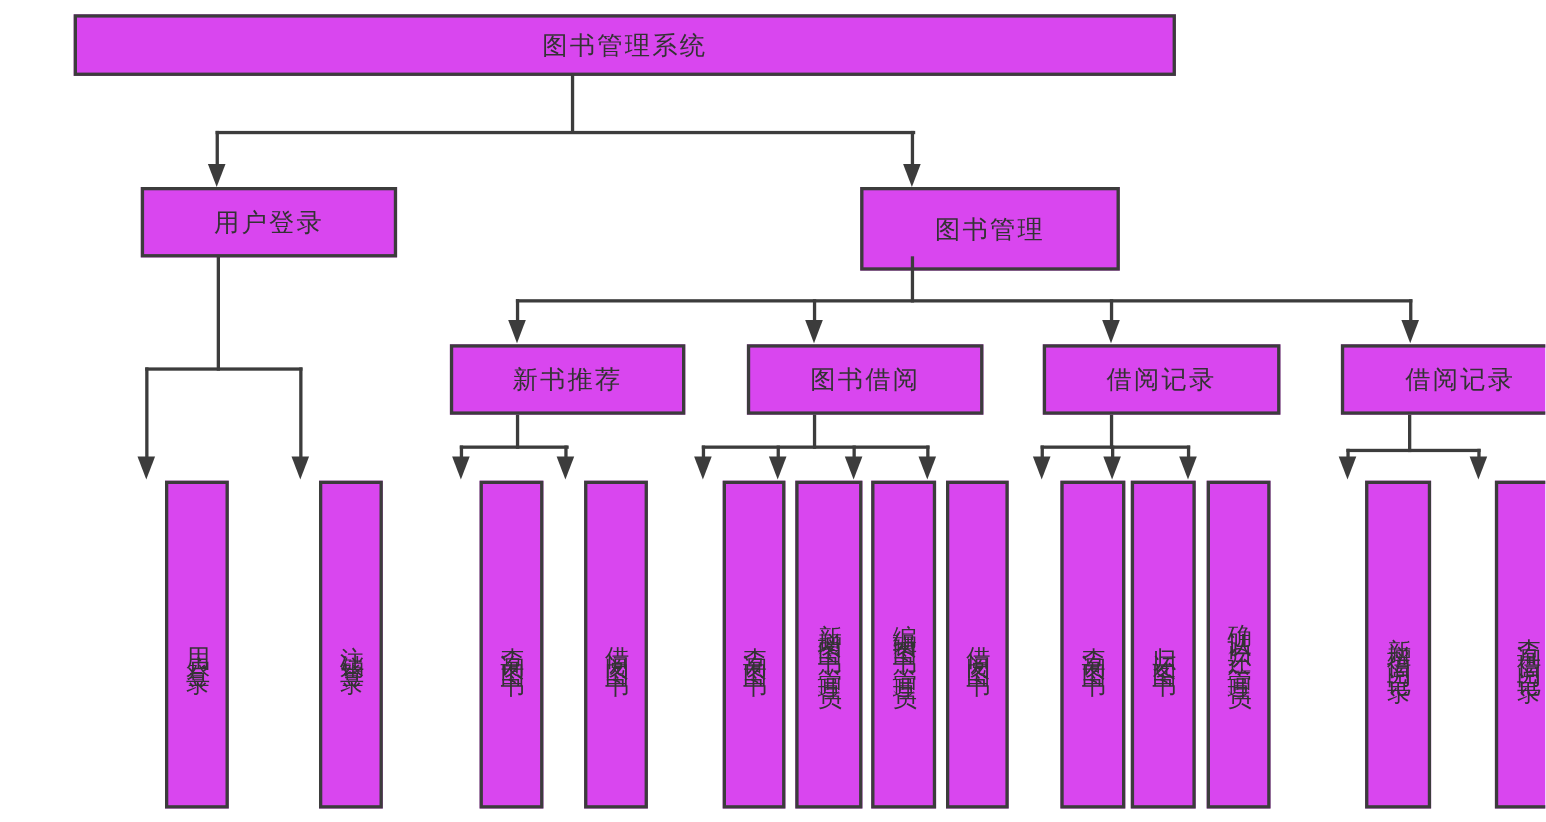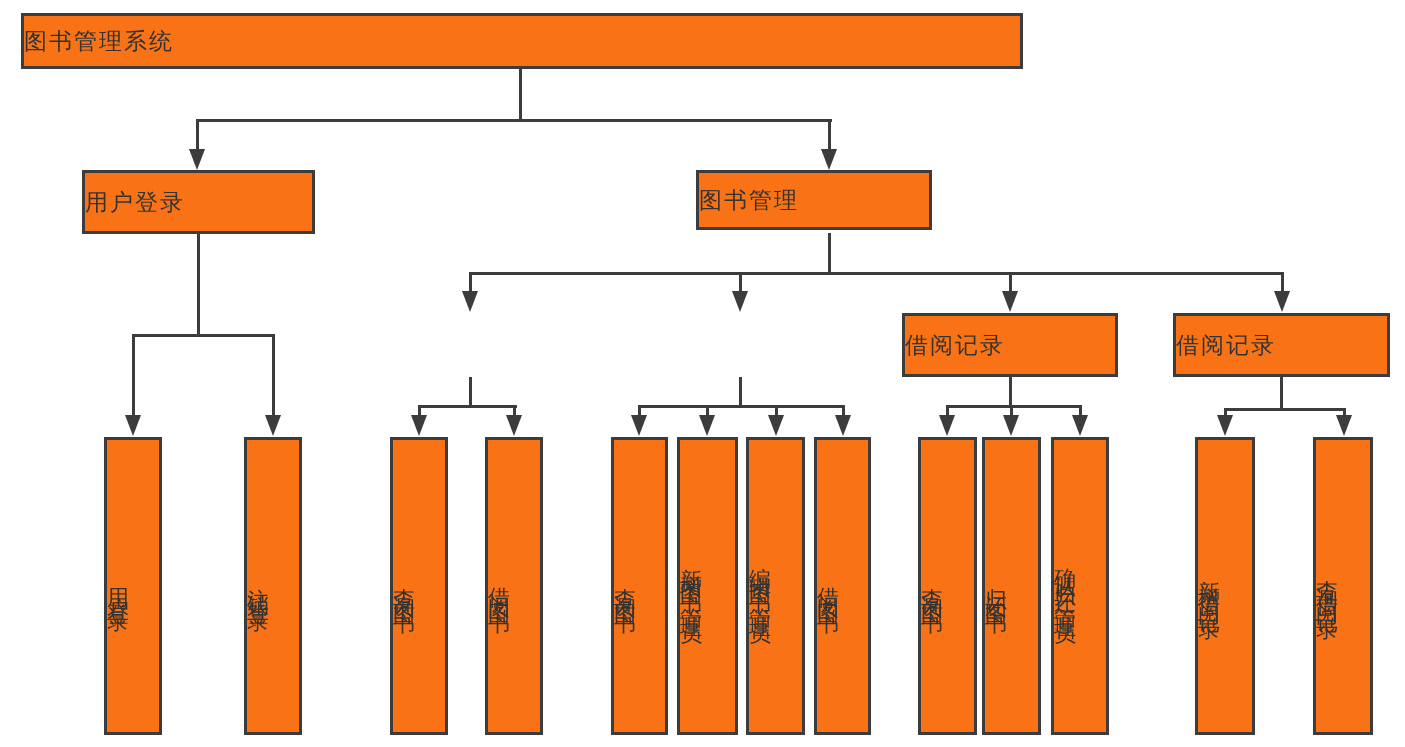--- a/index.html
+++ b/index.html
@@ -13,23 +13,25 @@
     width:1405px;
     height:747px;
     background:#ffffff;
     font-family:"DejaVu Sans","Liberation Sans",sans-serif;
     overflow:hidden;
   }
   .box{
     position:absolute;
     box-sizing:border-box;
     border:3px solid var(--line);
-    background:#f97316;
+    background:#d946ef;
     display:flex;
     align-items:center;
+    justify-content:center;
+    margin-left:46px;
   }
   .box .lbl{
     font-size:23px;
     color:var(--text);
     letter-spacing:2px;
     white-space:nowrap;
   }
   .vbox .lbl{
     writing-mode:vertical-rl;
     text-orientation:mixed;
@@ -70,21 +72,21 @@
   <div class="vline" style="left:519px;top:68px;height:53px;"></div>
   <div class="hline" style="left:196px;top:119px;width:636px;"></div>
   <div class="vline" style="left:196px;top:119px;height:32px;"></div>
   <div class="arrow" style="left:189px;top:149px;"></div>
   <div class="vline" style="left:828px;top:119px;height:32px;"></div>
   <div class="arrow" style="left:821px;top:149px;"></div>
 
   <div class="box" style="left:82px;top:170px;width:233px;height:64px;">
     <span class="lbl">用户登录</span>
   </div>
-  <div class="box" style="left:696px;top:170px;width:236px;height:60px;">
+  <div class="box" style="left:736px;top:170px;width:236px;height:76px;">
     <span class="lbl">图书管理</span>
   </div>
 
   <div class="vline" style="left:197px;top:233px;height:104px;"></div>
   <div class="hline" style="left:132px;top:334px;width:143px;"></div>
   <div class="vline" style="left:132px;top:334px;height:83px;"></div>
   <div class="arrow" style="left:125px;top:415px;"></div>
   <div class="vline" style="left:272px;top:334px;height:83px;"></div>
   <div class="arrow" style="left:265px;top:415px;"></div>
 
@@ -92,20 +94,26 @@
   <div class="hline" style="left:469px;top:272px;width:815px;"></div>
   <div class="vline" style="left:469px;top:272px;height:22px;"></div>
   <div class="arrow" style="left:462px;top:291px;"></div>
   <div class="vline" style="left:739px;top:272px;height:22px;"></div>
   <div class="arrow" style="left:732px;top:291px;"></div>
   <div class="vline" style="left:1009px;top:272px;height:22px;"></div>
   <div class="arrow" style="left:1002px;top:291px;"></div>
   <div class="vline" style="left:1281px;top:272px;height:22px;"></div>
   <div class="arrow" style="left:1274px;top:291px;"></div>
 
+  <div class="box" style="left:363px;top:313px;width:214px;height:64px;">
+    <span class="lbl">新书推荐</span>
+  </div>
+  <div class="box" style="left:633px;top:313px;width:215px;height:64px;">
+    <span class="lbl">图书借阅</span>
+  </div>
   <div class="box" style="left:902px;top:313px;width:216px;height:64px;">
     <span class="lbl">借阅记录</span>
   </div>
   <div class="box" style="left:1173px;top:313px;width:217px;height:64px;">
     <span class="lbl">借阅记录</span>
   </div>
 
   <div class="vline" style="left:469px;top:377px;height:31px;"></div>
   <div class="hline" style="left:418px;top:405px;width:99px;"></div>
   <div class="vline" style="left:418px;top:405px;height:12px;"></div>

